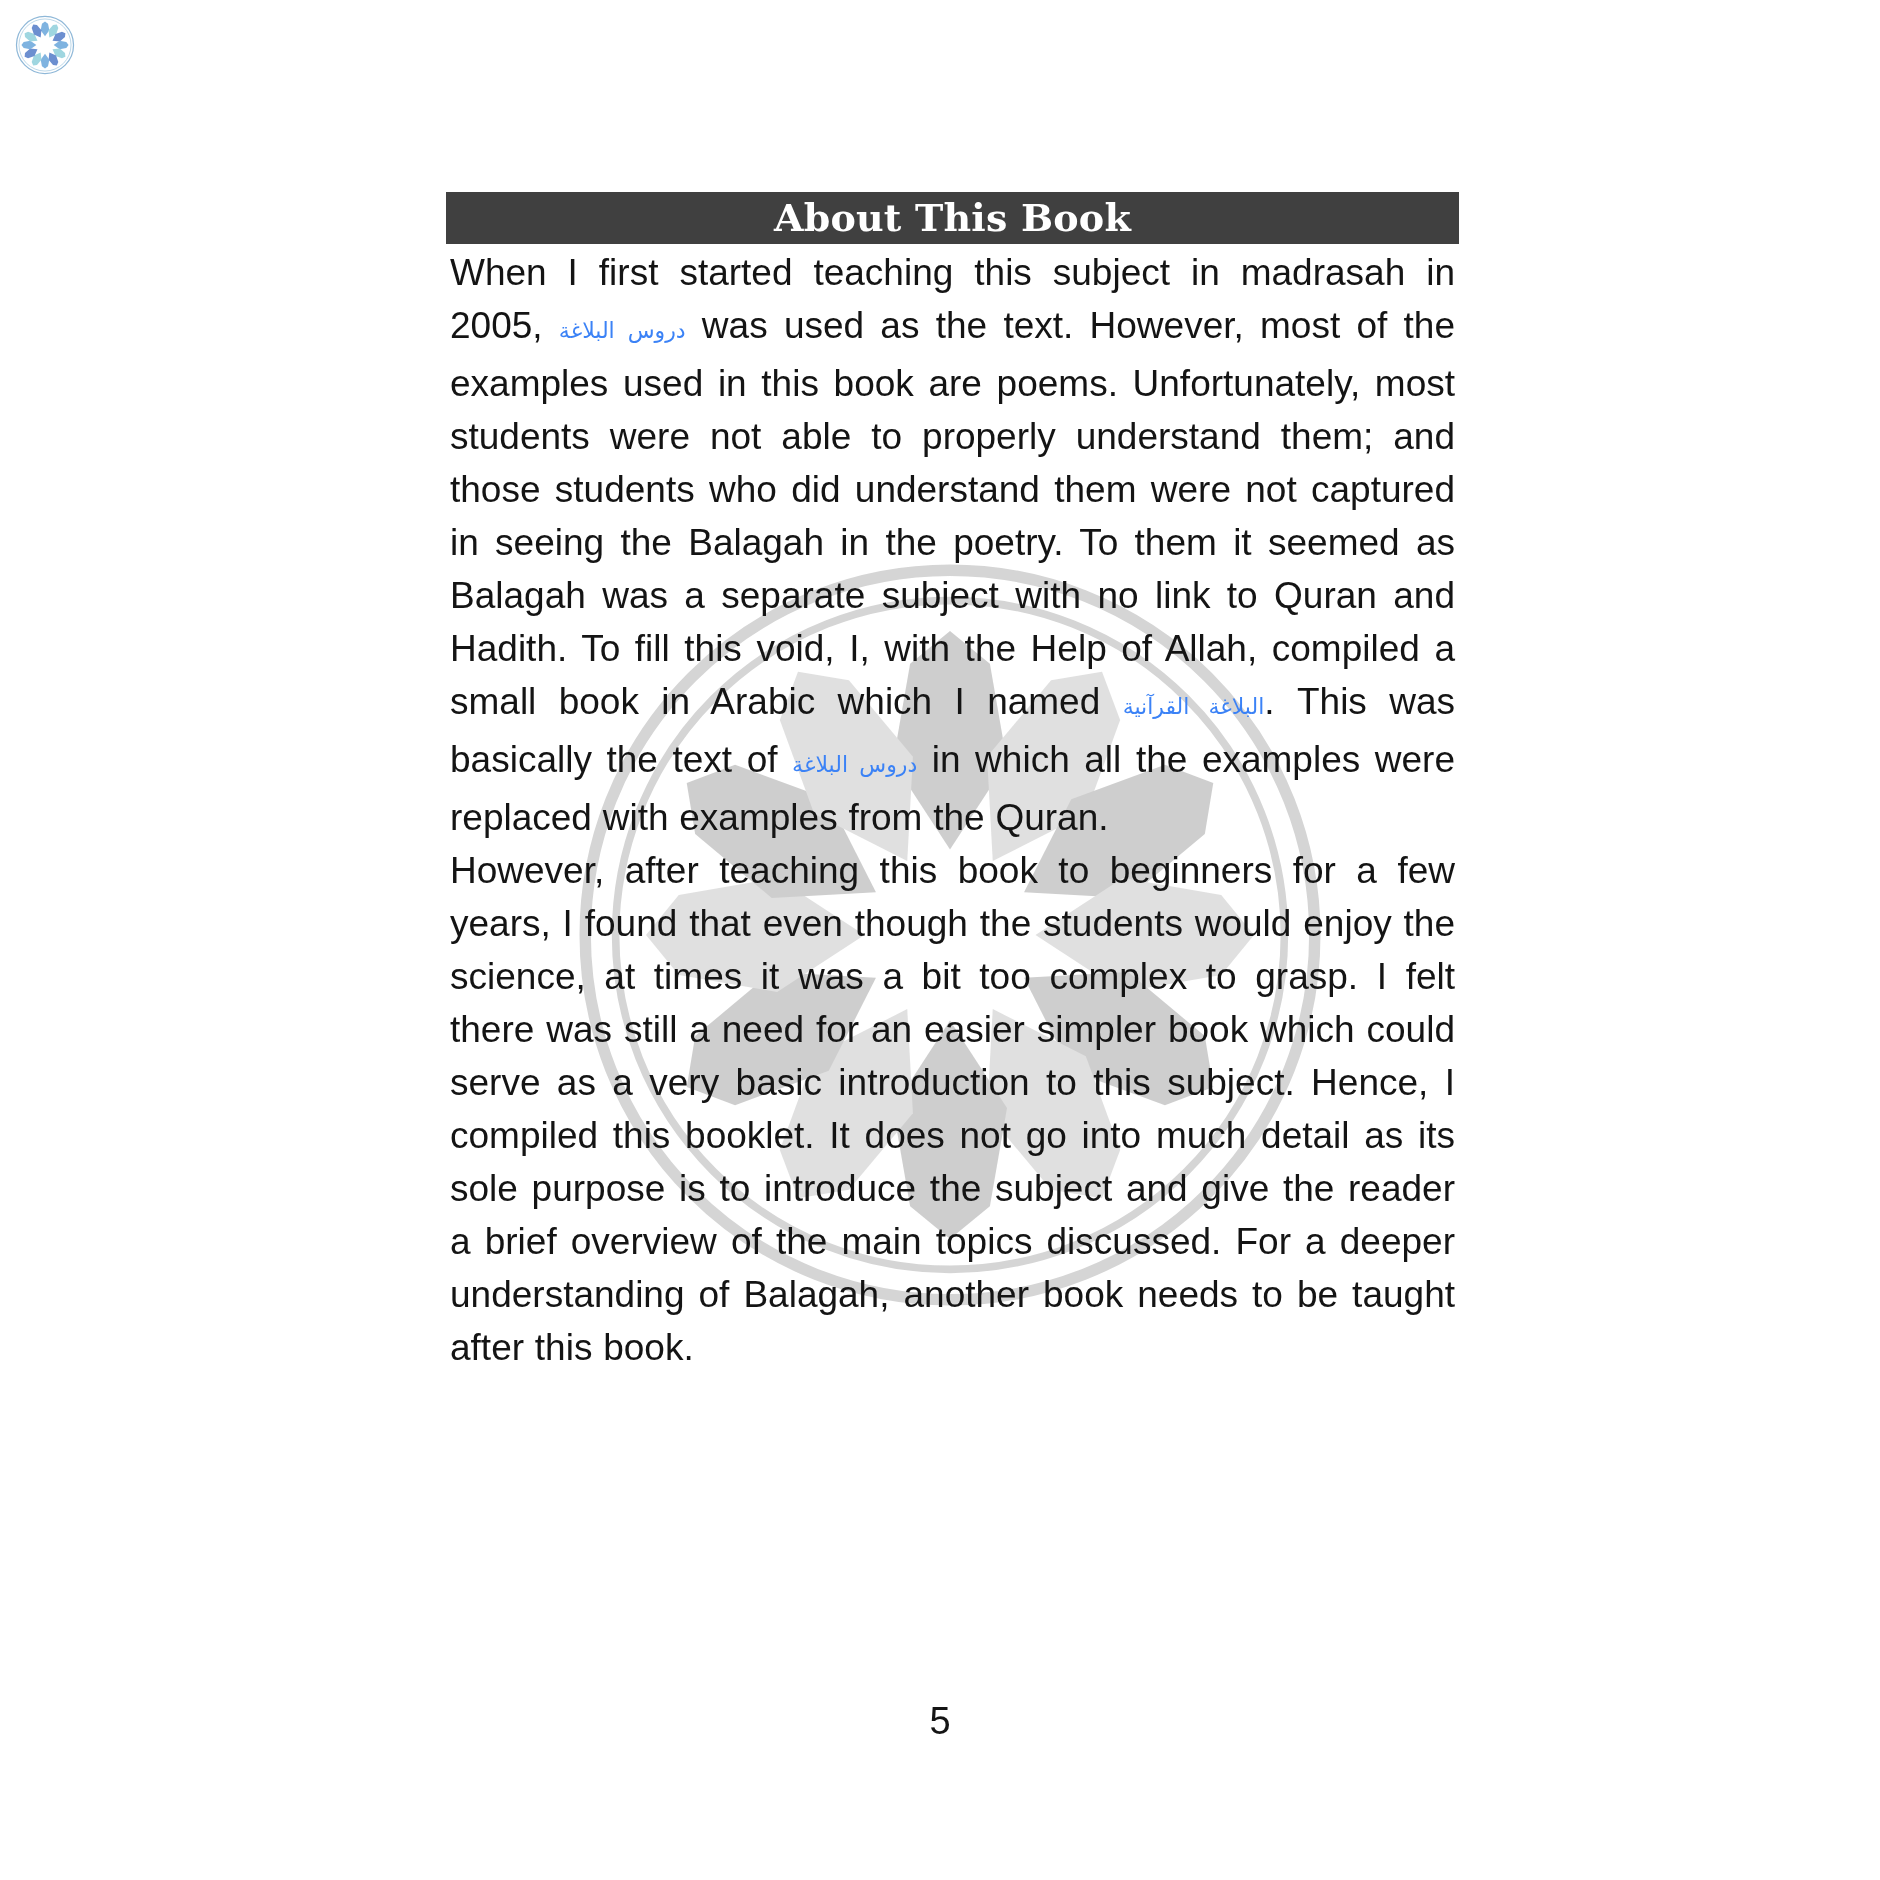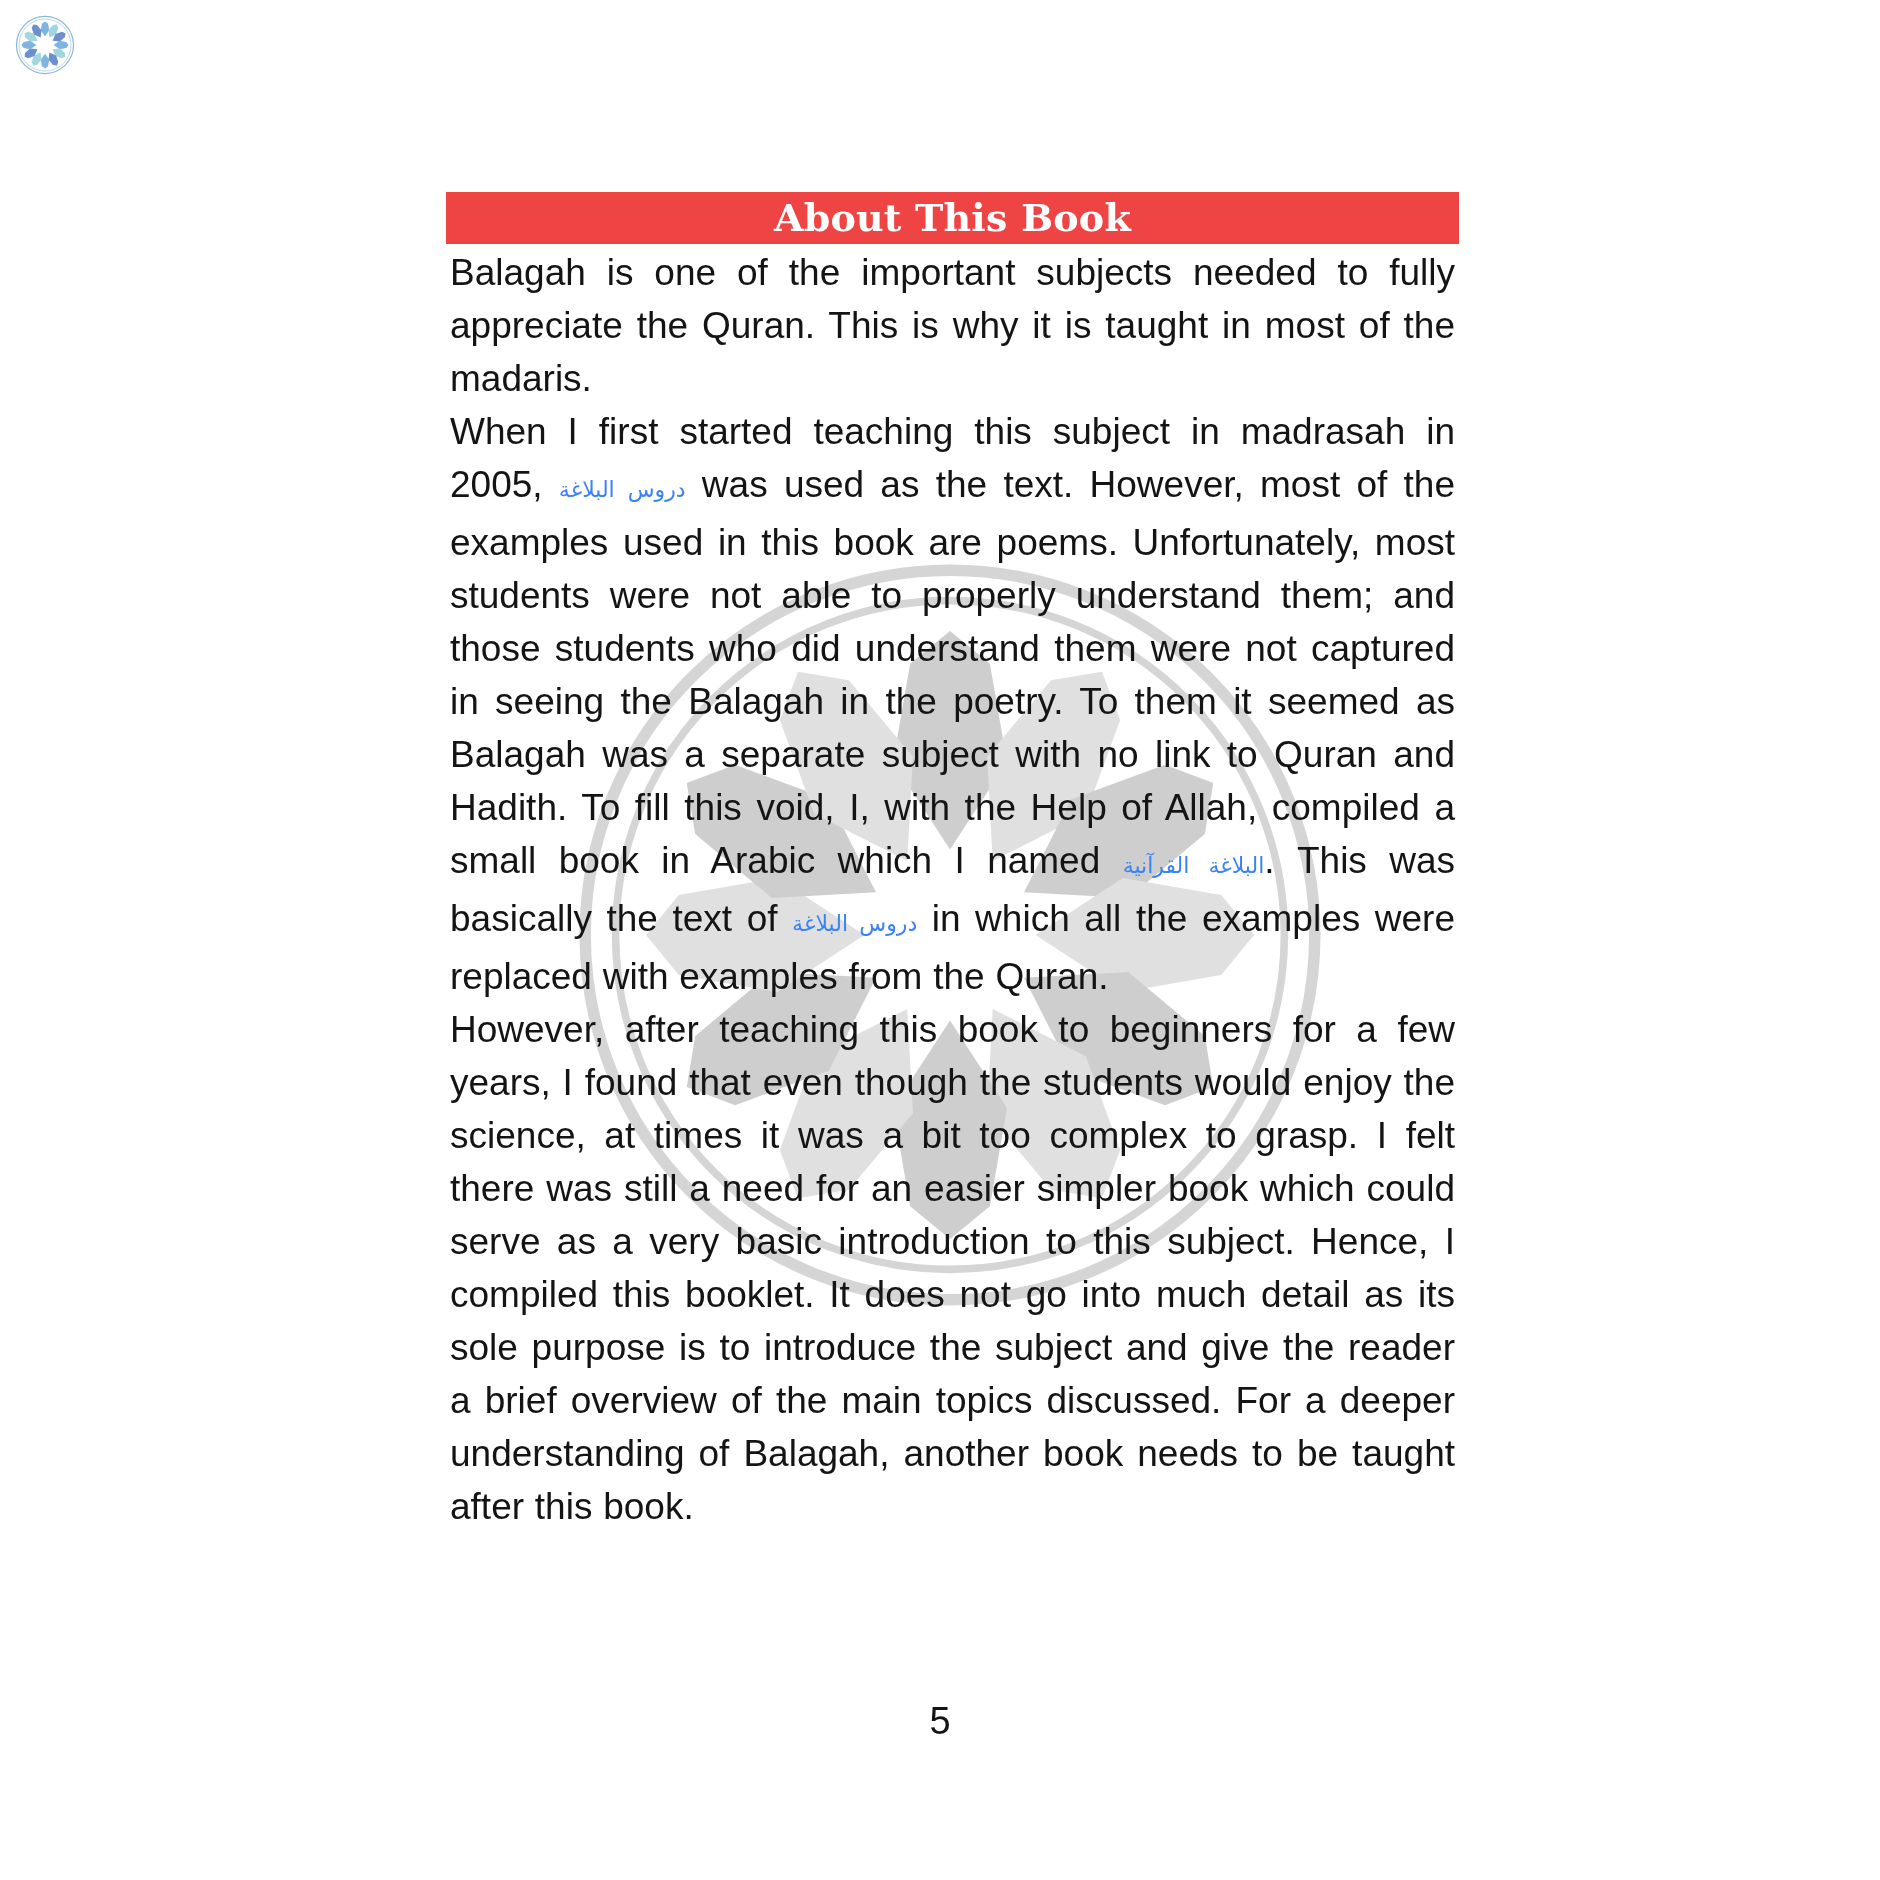--- a/index.html
+++ b/index.html
@@ -1,20 +1,20 @@
 <!DOCTYPE html>
 <html><head>
 <meta charset="utf-8">
 <style>
   html, body { margin:0; padding:0; background:#ffffff; }
   body { width:1880px; height:1880px; position:relative; overflow:hidden;
          font-family:"Liberation Sans","DejaVu Sans",sans-serif; color:#141414; }
   .logo { position:absolute; left:14px; top:14px; width:62px; height:62px; }
   .page { position:absolute; left:446px; top:192px; width:1013px; }
-  .title-bar { height:52px; background:#ef4444; color:#ffffff; text-align:center;
+  .title-bar { height:52px; background:#404040; color:#ffffff; text-align:center;
                font-family:"DejaVu Serif","Liberation Serif",serif; font-weight:bold;
                font-size:38px; line-height:52px; letter-spacing:0.2px; }
   .body-text { margin-top:2px; font-size:37px; line-height:53px; text-align:justify;
                text-align-last:left; word-spacing:0.5px; padding:0 4px; }
   .body-text p { margin:0; }
   .ar { font-family:"DejaVu Sans",sans-serif; font-size:22px; color:#3b82f6; direction:rtl; unicode-bidi:isolate; }
   .watermark { position:absolute; left:570px; top:555px; width:760px; height:760px; pointer-events:none; opacity:0.42; mix-blend-mode:multiply; }
   .page-number { position:absolute; left:0; width:1880px; top:1700px; text-align:center; font-size:38px; color:#141414; }
 </style>
 </head>
@@ -54,19 +54,18 @@
       <polygon points="0,-45 30,-91 21,-142.75 0,-160 -21,-142.75 -30,-91" fill="#8a8a8a" transform="rotate(240)"></polygon>
       <polygon points="0,-45 30,-91 21,-142.75 0,-160 -21,-142.75 -30,-91" fill="#b5b5b5" transform="rotate(270)"></polygon>
       <polygon points="0,-45 30,-91 21,-142.75 0,-160 -21,-142.75 -30,-91" fill="#8a8a8a" transform="rotate(300)"></polygon>
       <polygon points="0,-45 30,-91 21,-142.75 0,-160 -21,-142.75 -30,-91" fill="#b5b5b5" transform="rotate(330)"></polygon>
     </g>
 </svg>
 
 <div class="page">
   <div class="title-bar">About This Book</div>
   <div class="body-text">
-    <p><span>Balagah is one of the important subjects needed to fully appreciate the Quran. This is why it is taught in most of the madaris.</span></p>
     <p><span>When I first started teaching this subject in madrasah in 2005, </span><span class="ar">دروس البلاغة</span><span> was used as the text. However, most of the examples used in this book are poems. Unfortunately, most students were not able to properly understand them; and those students who did understand them were not captured in seeing the Balagah in the poetry. To them it seemed as Balagah was a separate subject with no link to Quran and Hadith. To fill this void, I, with the Help of Allah, compiled a small book in Arabic which I named </span><span class="ar">البلاغة القرآنية</span><span>. This was basically the text of </span><span class="ar">دروس البلاغة</span><span> in which all the examples were replaced with examples from the Quran.</span></p>
     <p><span>However, after teaching this book to beginners for a few years, I found that even though the students would enjoy the science, at times it was a bit too complex to grasp. I felt there was still a need for an easier simpler book which could serve as a very basic introduction to this subject. Hence, I compiled this booklet. It does not go into much detail as its sole purpose is to introduce the subject and give the reader a brief overview of the main topics discussed. For a deeper understanding of Balagah, another book needs to be taught after this book.</span></p>
   </div>
 </div>
 
 <div class="page-number">5</div>
 
 </body></html>

